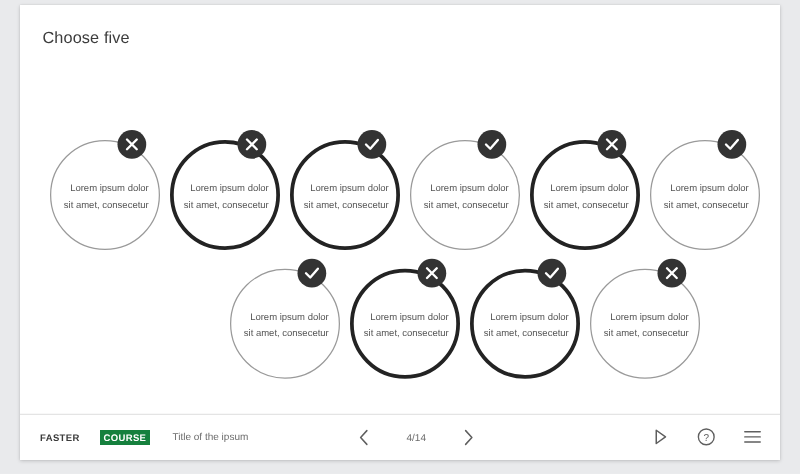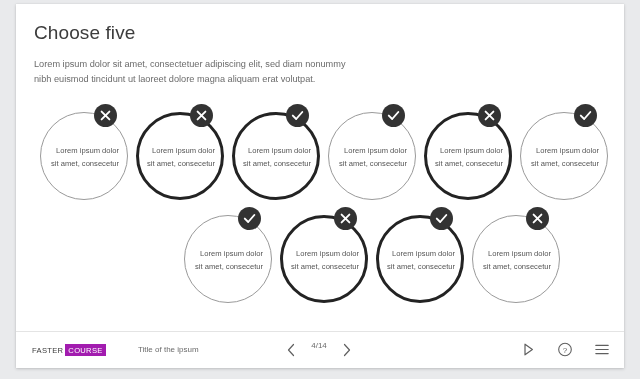--- a/index.html
+++ b/index.html
@@ -26,21 +26,21 @@
   }
 
   
   #slide-header {
     position: absolute;
     left: 0; top: 0; right: 0;
   }
   #page-title {
     margin: 0;
     padding: 18px 0 0 18px;
-    font-size: 19px;
+    font-size: 13px;
     font-weight: 400;
     color: #3c3c3c;
     letter-spacing: 0.1px;
   }
   #intro-paragraph {
     margin: 0;
     padding: 13px 0 0 18px;
     width: 330px;
     font-size: 9.2px;
     line-height: 1.58;
@@ -116,45 +116,46 @@
     border-top: 1px solid #e4e4e4;
     background: #ffffff;
   }
   #brand-logo {
     position: absolute;
     left: 16px;
     top: 12px;
     display: flex;
     align-items: center;
     font-size: 7.6px;
-    font-weight: 400;
+    font-weight: 700;
     letter-spacing: 0.3px;
   }
   #brand-faster {
     color: #3a3a3a;
   }
   #brand-course {
-    background: #a21caf;
+    background: #15803d;
     color: #ffffff;
     padding: 1.5px 3px;
-    margin-left: 2px;
+    margin-left: 16px;
   }
   #course-title {
     position: absolute;
     left: 122px;
     top: 13px;
     font-size: 8px;
     color: #6b6b6b;
   }
   #pager {
     position: absolute;
     left: 268px;
     top: 9px;
     display: flex;
-    gap: 9px;
+    align-items: center;
+    gap: 23px;
   }
   #page-indicator {
     font-size: 8px;
     color: #6b6b6b;
     min-width: 24px;
     text-align: center;
   }
   .chev {
     width: 14px;
     height: 18px;
@@ -172,21 +173,20 @@
     display: block;
   }
 </style>
 </head>
 <body>
 
 <div id="slide-card">
 
   <div id="slide-header">
     <h1 id="page-title">Choose five</h1>
-    <p id="intro-paragraph">Lorem ipsum dolor sit amet, consectetuer adipiscing elit, sed diam nonummy nibh euismod tincidunt ut laoreet dolore magna aliquam erat volutpat.</p>
   </div>
 
   <div id="diagram">
       <div class="node thin" style="left: 24px; top: 4px; z-index: 1;">
         <div class="node-ring"></div>
         <div class="node-text">Lorem ipsum dolor sit amet, consecetur</div>
         <div class="node-badge">
           <svg width="23" height="23" viewBox="0 0 23 23">
             <path d="M7.6 7.6 L15.4 15.4 M15.4 7.6 L7.6 15.4" stroke="#ffffff" stroke-width="1.9" stroke-linecap="round"></path>
           </svg>

